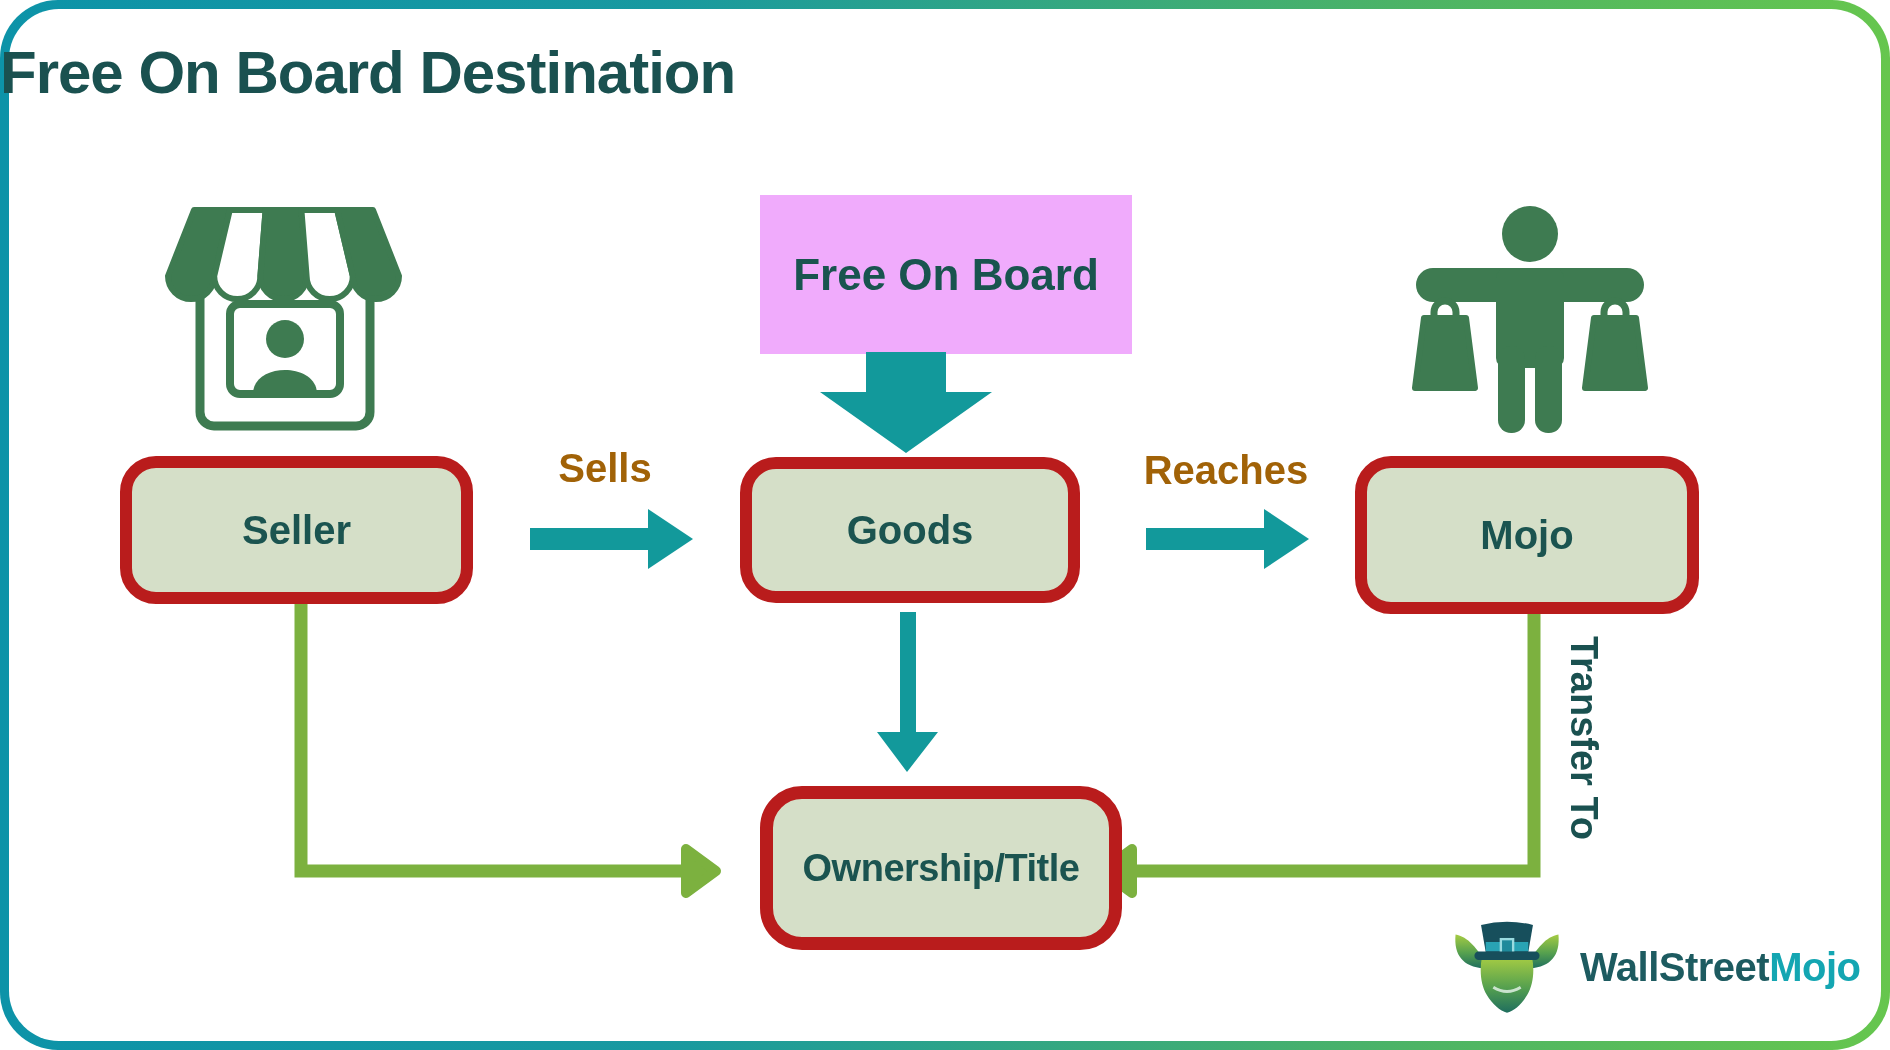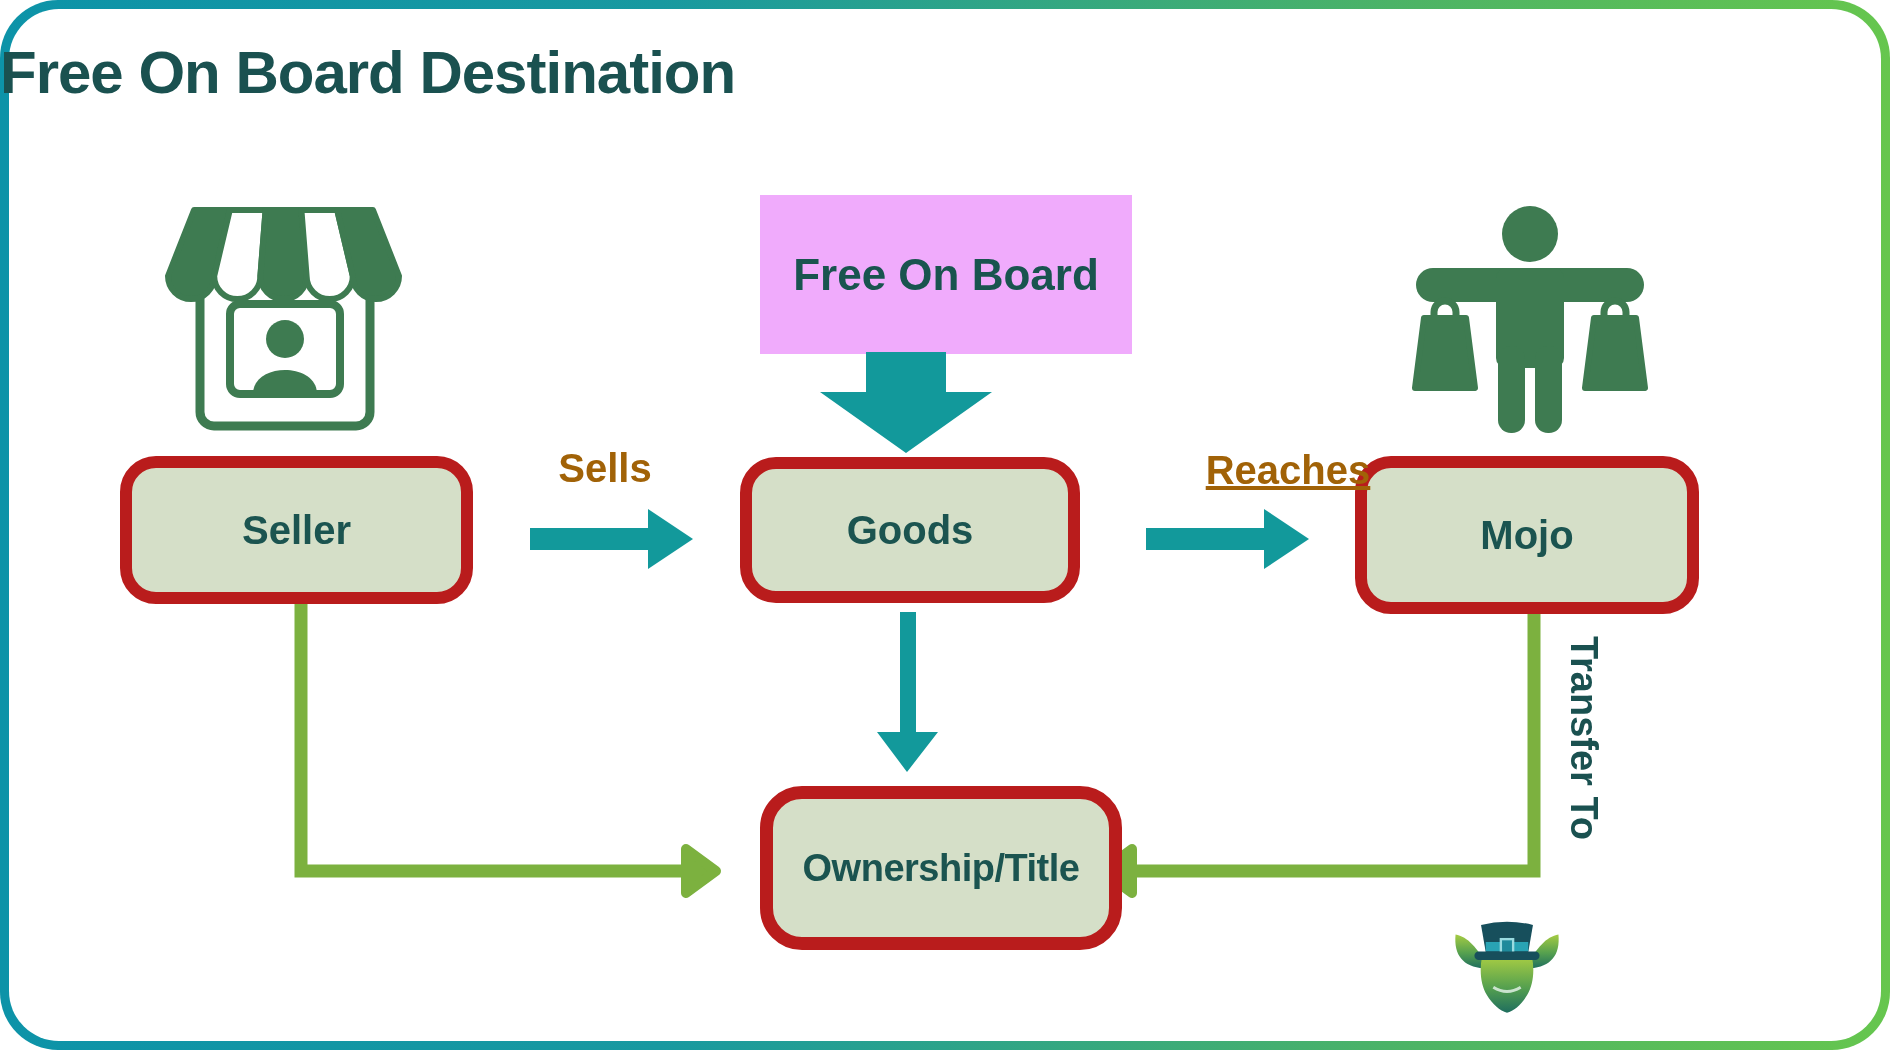--- a/index.html
+++ b/index.html
@@ -16,21 +16,21 @@
     font-size:44px;font-weight:700;color:#19544f;line-height:1.22;text-align:center;margin-left:44px;}
   .node{background:#d5dfc8;border:12px solid #b91c1c;border-radius:36px;
     display:flex;align-items:center;justify-content:center;
     font-size:40px;font-weight:700;color:#1b5450;box-sizing:border-box;}
   .node-seller{left:120px;top:456px;width:353px;height:148px;}
   .node-goods{left:740px;top:457px;width:340px;height:146px;}
   .node-buyer{left:1355px;top:456px;width:344px;height:158px;}
   .node-ownership{left:728px;top:786px;width:362px;height:164px;border-width:13px;border-radius:42px;font-size:38px;letter-spacing:-0.5px;margin-left:32px;}
   .edge-label{font-size:40px;font-weight:700;color:#a16207;text-align:center;}
   .label-sells{left:515px;top:446px;width:180px;}
-  .label-reaches{left:1188px;top:448px;width:200px;text-decoration:underline;}
+  .label-reaches{left:1126px;top:448px;width:200px;}
   .label-transfer{left:1445px;top:718px;width:280px;height:40px;transform:rotate(90deg);
     font-size:38px;font-weight:700;color:#1a5150;text-align:center;}
   .svg-layer{left:0;top:0;width:1890px;height:1050px;pointer-events:none;}
   .icon-box{pointer-events:none;}
   .logo{left:1448px;top:912px;width:420px;height:110px;display:flex;align-items:center;}
   .logo-text{font-size:40px;font-weight:700;letter-spacing:-0.5px;margin-left:14px;white-space:nowrap;}
   .logo-primary{color:#1d5b60;}
   .logo-accent{color:#14a6b2;}
 </style>
 </head>
@@ -132,14 +132,17 @@
       </defs>
       <path fill="url(#bullgrad)" d="M 38,54 C 16,52 6,40 8,18 C 14,19 21,23 25,28 C 33,36 38,44 40,52 Z"></path>
       <path fill="url(#bullgrad)" d="M 87,54 C 109,52 119,40 117,18 C 111,19 104,23 100,28 C 92,36 87,44 85,52 Z"></path>
       <path fill="url(#bullgrad)" d="M 36,42 L 89,42 C 92,57 90,72 84,82 C 78,92 70,99 62.5,101 C 55,99 47,92 41,82 C 35,72 33,57 36,42 Z"></path>
       <path fill="#174f5c" d="M 35,8 Q 62.5,1 90,8 L 85,37 L 40,37 Z"></path>
       <rect x="40" y="26" width="45" height="10" fill="#29a3b4"></rect>
       <rect x="56" y="23" width="13" height="15" fill="#1f8a9b" stroke="#9adbe0" stroke-width="2.5"></rect>
       <rect x="28" y="36" width="69" height="9" rx="4.5" fill="#174f5c"></rect>
       <path fill="none" stroke="#e8f5ee" stroke-width="3" opacity="0.8" d="M 48,74 Q 62.5,83 77,74"></path>
     </svg>
+    <div class="logo-text">
+      <span class="logo-primary">WallStreet</span><span class="logo-accent">Mojo</span>
+    </div>
   </div>
 </div>
 
 </body></html>

